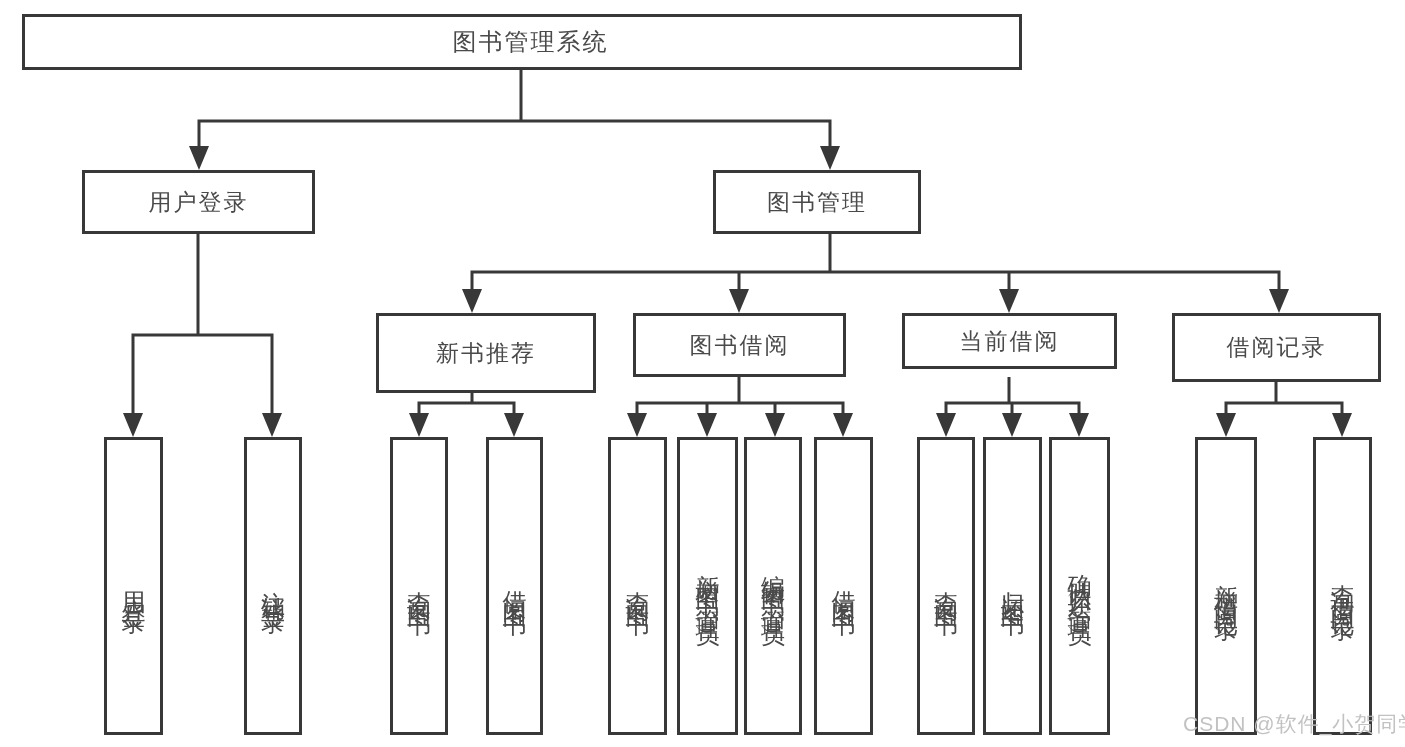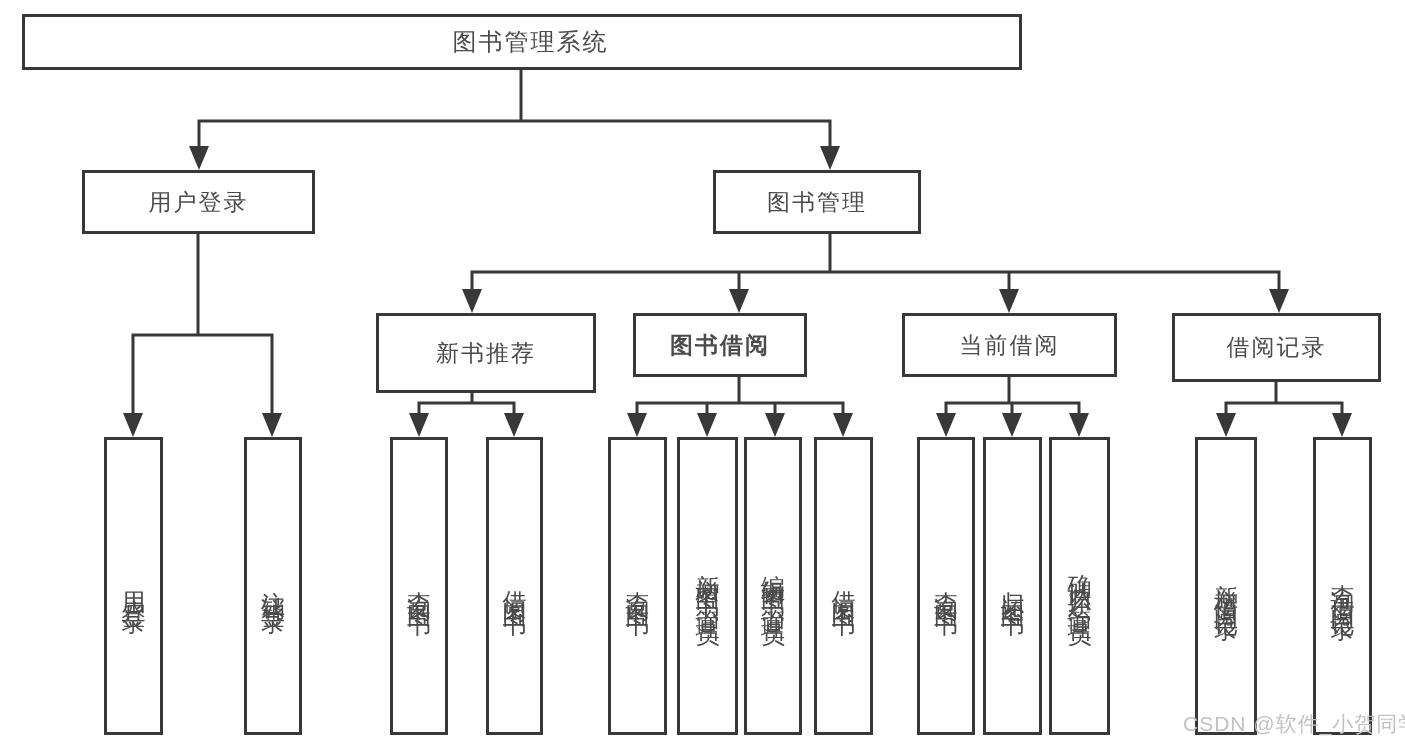--- a/index.html
+++ b/index.html
@@ -87,22 +87,22 @@
              M946 437 l-10 -24 h20 z M1012 437 l-10 -24 h20 z M1079 437 l-10 -24 h20 z
              M1226 437 l-10 -24 h20 z M1342 437 l-10 -24 h20 z" fill="#383838" stroke="none"></path>
   </svg>
 
   <div class="node root" style="left:22px; top:14px; width:1000px; height:56px;">图书管理系统</div>
 
   <div class="node" style="left:82px; top:170px; width:233px; height:64px;">用户登录</div>
   <div class="node" style="left:713px; top:170px; width:208px; height:64px;">图书管理</div>
 
   <div class="node" style="left:362px; top:313px; width:220px; height:80px;margin-left:14px;">新书推荐</div>
-  <div class="node" style="left:633px; top:313px; width:174px; height:64px;font-weight:bold;">图书借阅</div>
-  <div class="node" style="left:902px; top:313px; width:215px; height:64px;">当前借阅</div>
+  <div class="node" style="left:633px; top:313px; width:213px; height:64px;">图书借阅</div>
+  <div class="node" style="left:902px; top:313px; width:215px; height:56px;">当前借阅</div>
   <div class="node" style="left:1172px; top:313px; width:209px; height:69px;">借阅记录</div>
 
   <div class="leaf" style="left:104px; width:59px;">用户登录</div>
   <div class="leaf" style="left:244px; width:58px;">注销登录</div>
 
   <div class="leaf" style="left:390px; width:58px;">查询图书</div>
   <div class="leaf" style="left:486px; width:57px;">借阅图书</div>
 
   <div class="leaf" style="left:608px; width:59px;">查询图书</div>
   <div class="leaf" style="left:677px; width:61px;">新增图书（管理员）</div>

